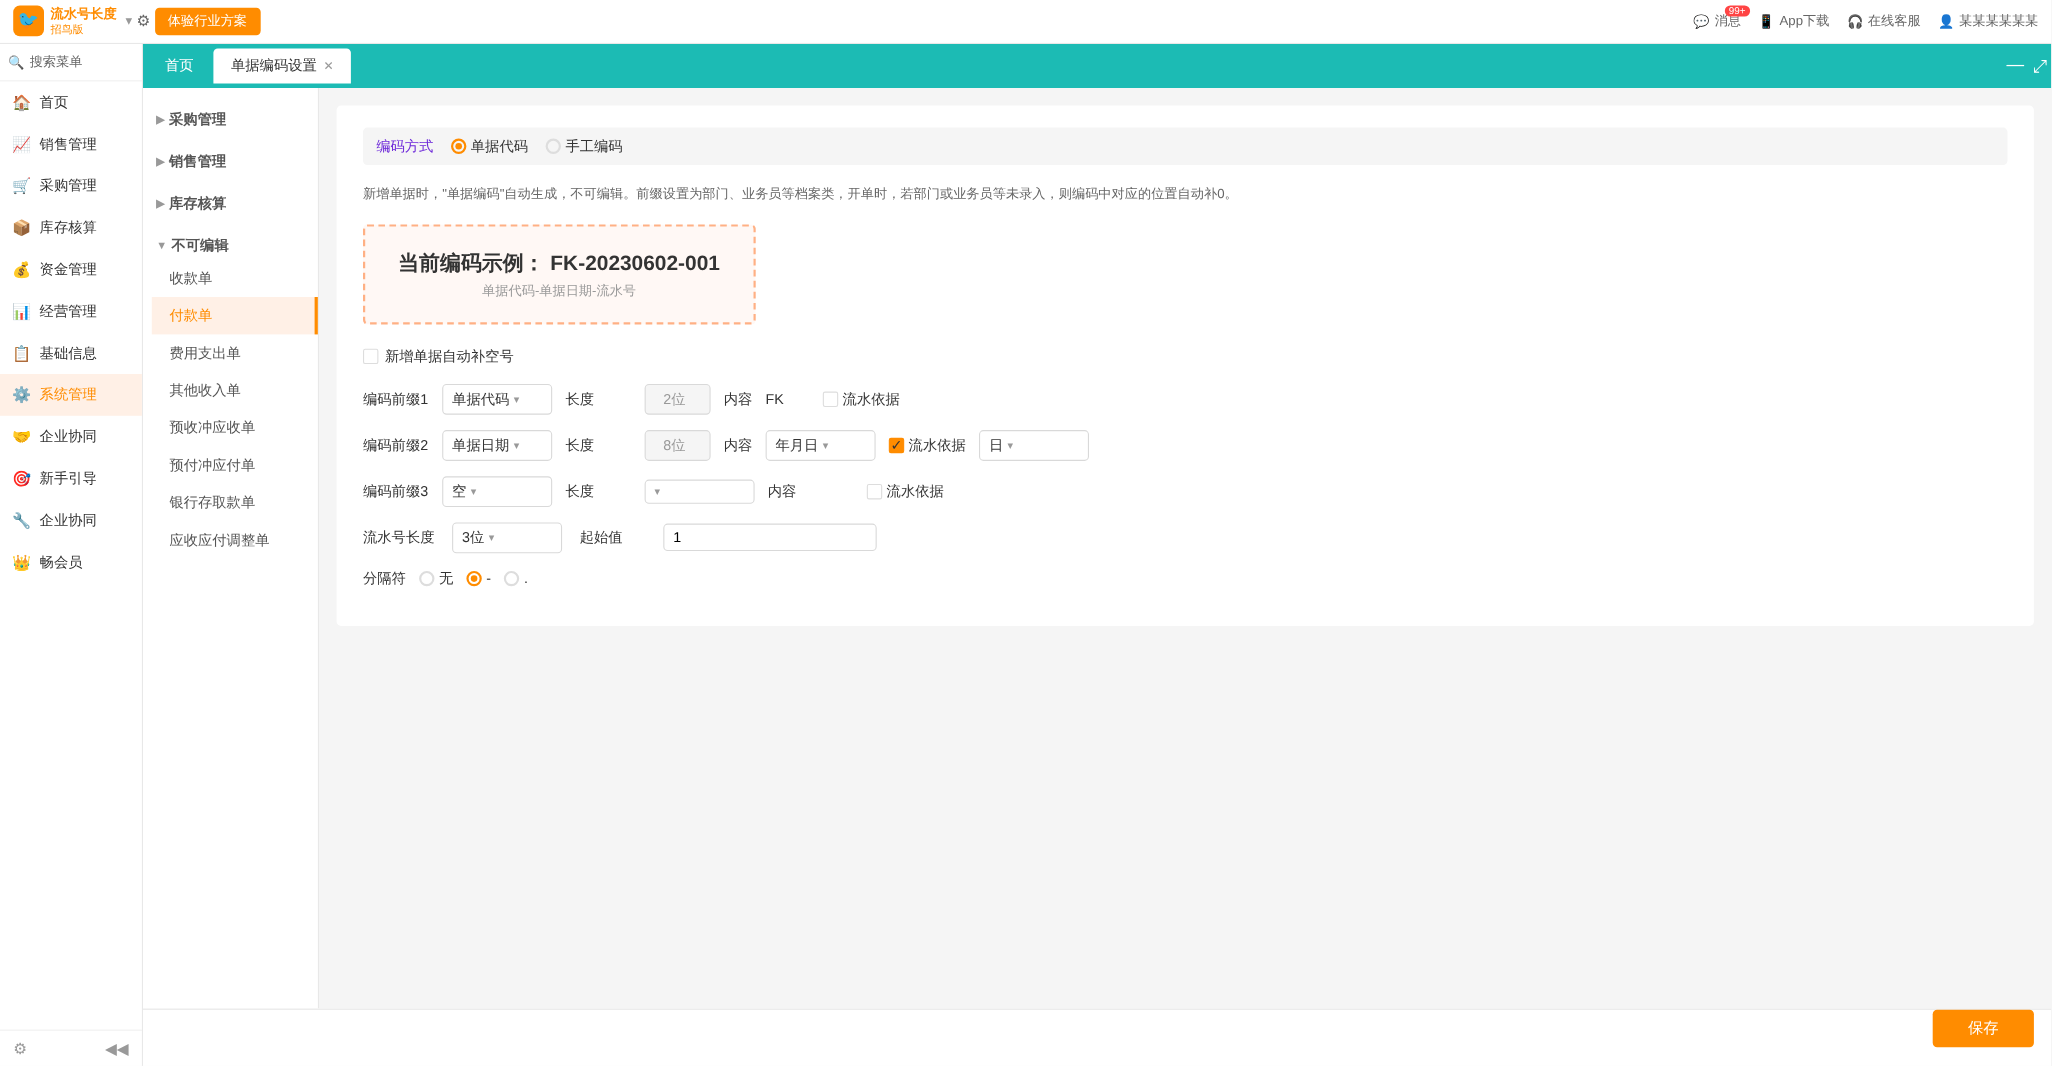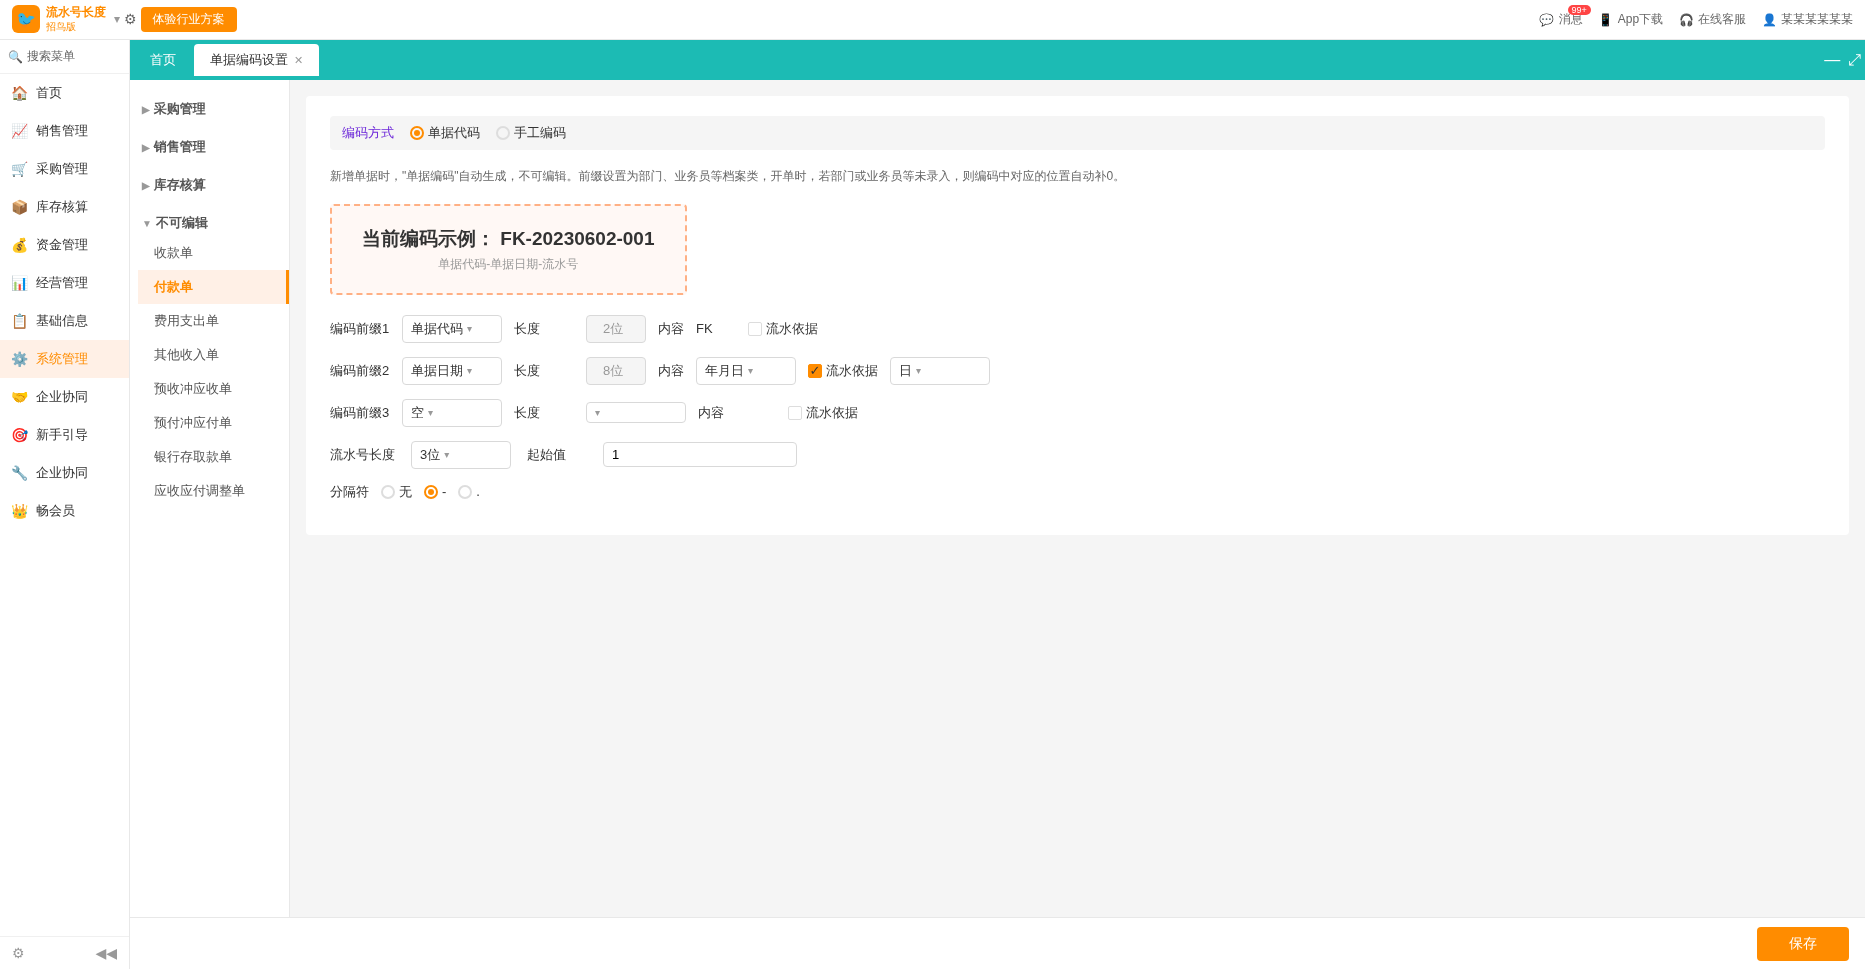--- a/index.html
+++ b/index.html
@@ -43,21 +43,21 @@
     .tab.active { background: #fff; color: #333; border-radius: 4px 4px 0 0; }
     .tab .close-btn { font-size: 11px; color: #999; cursor: pointer; }
     .tab-actions { margin-left: auto; display: flex; gap: 8px; align-items: center; }
     .tab-action-btn { color: white; cursor: pointer; font-size: 16px; }
 
     
     .sub-layout { display: flex; flex: 1; overflow: hidden; }
     .sub-sidebar { width: 160px; background: #fff; border-right: 1px solid #e8e8e8; padding-top: 8px; overflow-y: auto; flex-shrink: 0; }
     .sub-menu-group { padding: 4px 0; }
     .sub-menu-item { padding: 8px 16px; cursor: pointer; font-size: 13px; color: #555; display: flex; align-items: center; gap: 4px; }
-    .sub-menu-item.active { background: #fff0e6; color: #ff8c00; font-weight: bold; border-right: 3px solid #ff8c00; }
+    .sub-menu-item.active { background: #fff0e6; color: #ff8c00; font-weight: normal; border-right: 3px solid #ff8c00; }
     .sub-menu-group-header { padding: 8px 12px 4px; cursor: pointer; font-size: 13px; color: #555; display: flex; align-items: center; gap: 4px; font-weight: bold; }
     .sub-menu-group-header .arrow { font-size: 10px; color: #999; }
     .sub-menu-children { padding-left: 8px; }
 
     
     .form-page { flex: 1; overflow-y: auto; background: #f5f5f5; padding: 16px; }
     .form-card { background: #fff; border-radius: 4px; padding: 20px 24px; }
     .form-title { font-size: 16px; font-weight: bold; color: #333; margin-bottom: 16px; }
 
     
@@ -95,21 +95,21 @@
     .serial-row { display: flex; align-items: center; gap: 16px; margin-bottom: 14px; }
     .serial-input { border: 1px solid #d9d9d9; border-radius: 4px; padding: 4px 8px; font-size: 13px; min-width: 80px; }
 
     
     .sep-row { display: flex; align-items: center; gap: 12px; margin-bottom: 14px; }
     .sep-label { font-size: 13px; color: #333; }
     .sep-radio-group { display: flex; gap: 12px; align-items: center; }
     .sep-radio { display: flex; align-items: center; gap: 4px; cursor: pointer; font-size: 13px; }
 
     
-    .bottom-bar { height: 52px; background: #fff; border-top: 1px solid #e8e8e8; display: flex; align-items: center; justify-content: flex-end; padding: 0 16px; flex-shrink: 0; }
+    .bottom-bar { height: 52px; background: #fff; border-top: 1px solid #e8e8e8; display: flex; align-items: flex-start; justify-content: flex-end; padding: 0 16px; flex-shrink: 0; }
     .save-btn { background: #ff8c00; color: white; border: none; border-radius: 4px; padding: 8px 32px; font-size: 14px; cursor: pointer; }
 
     
     .cb-checked { background: #ff8c00; border-color: #ff8c00; }
   </style>
 </head>
 <body>
 
 <div class="top-bar">
   <div class="top-bar-left">
@@ -303,20 +303,24 @@
           
           <div class="code-preview">
             <div class="code-preview-main">
               <span>当前编码示例：</span>
               <span>FK-20230602-001</span>
             </div>
             <div class="code-preview-sub">单据代码-单据日期-流水号</div>
           </div>
 
           
+          <div class="auto-fill-row">
+            <div class="checkbox"></div>
+            <span>新增单据自动补空号</span>
+          </div>
 
           
           <div class="form-row">
             <span class="form-label">编码前缀1</span>
             <div class="form-select">
               <span>单据代码</span>
               <span class="arrow">▾</span>
             </div>
             <span class="form-label">长度</span>
             <div class="form-input">

